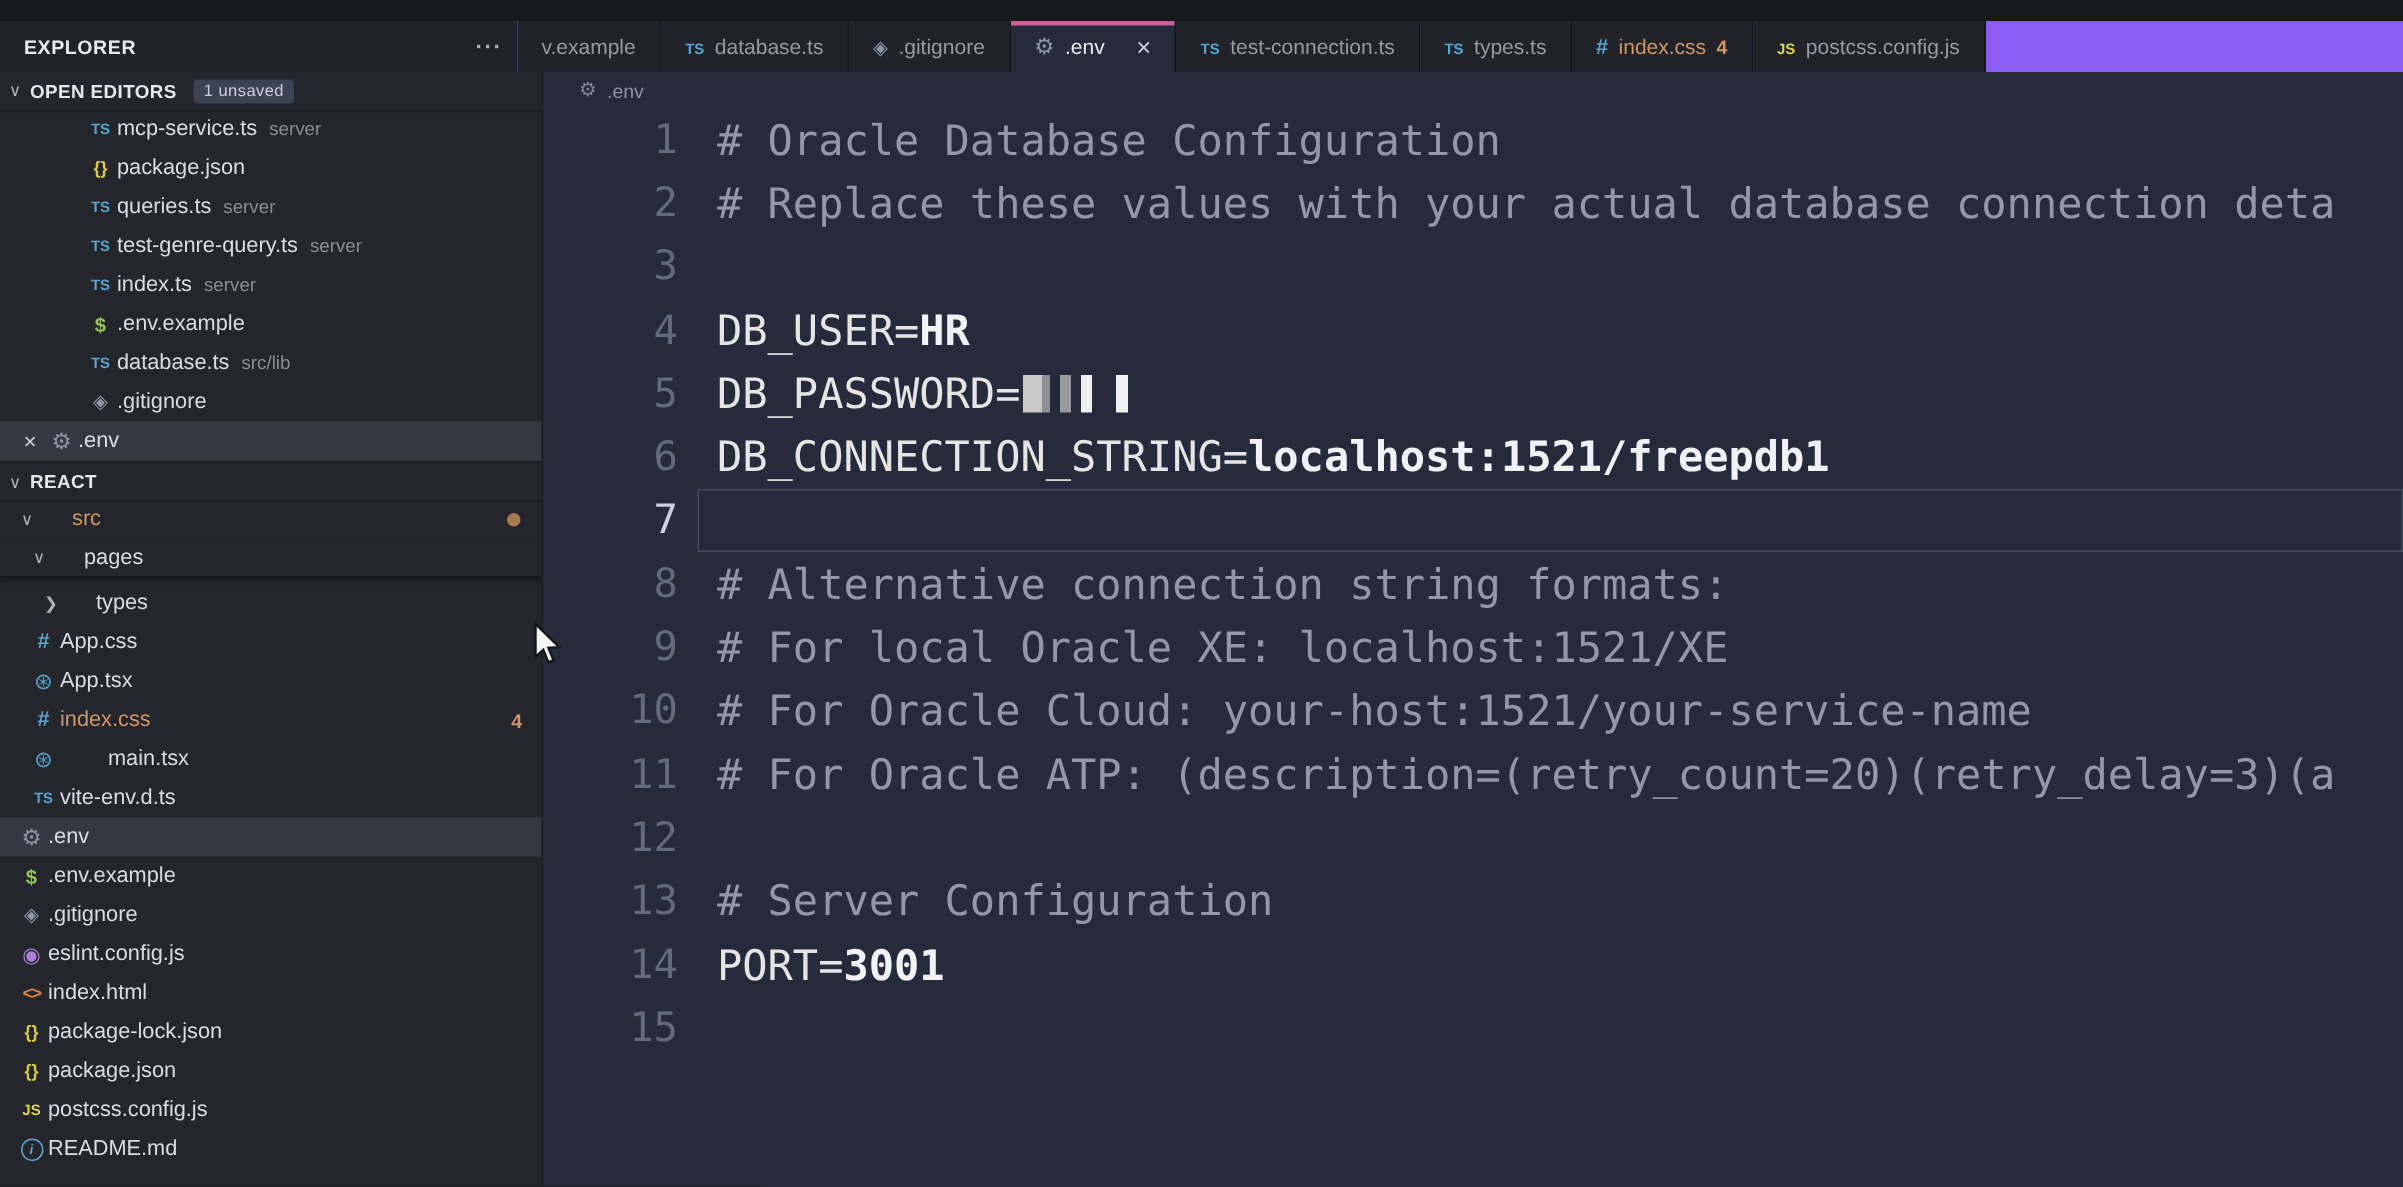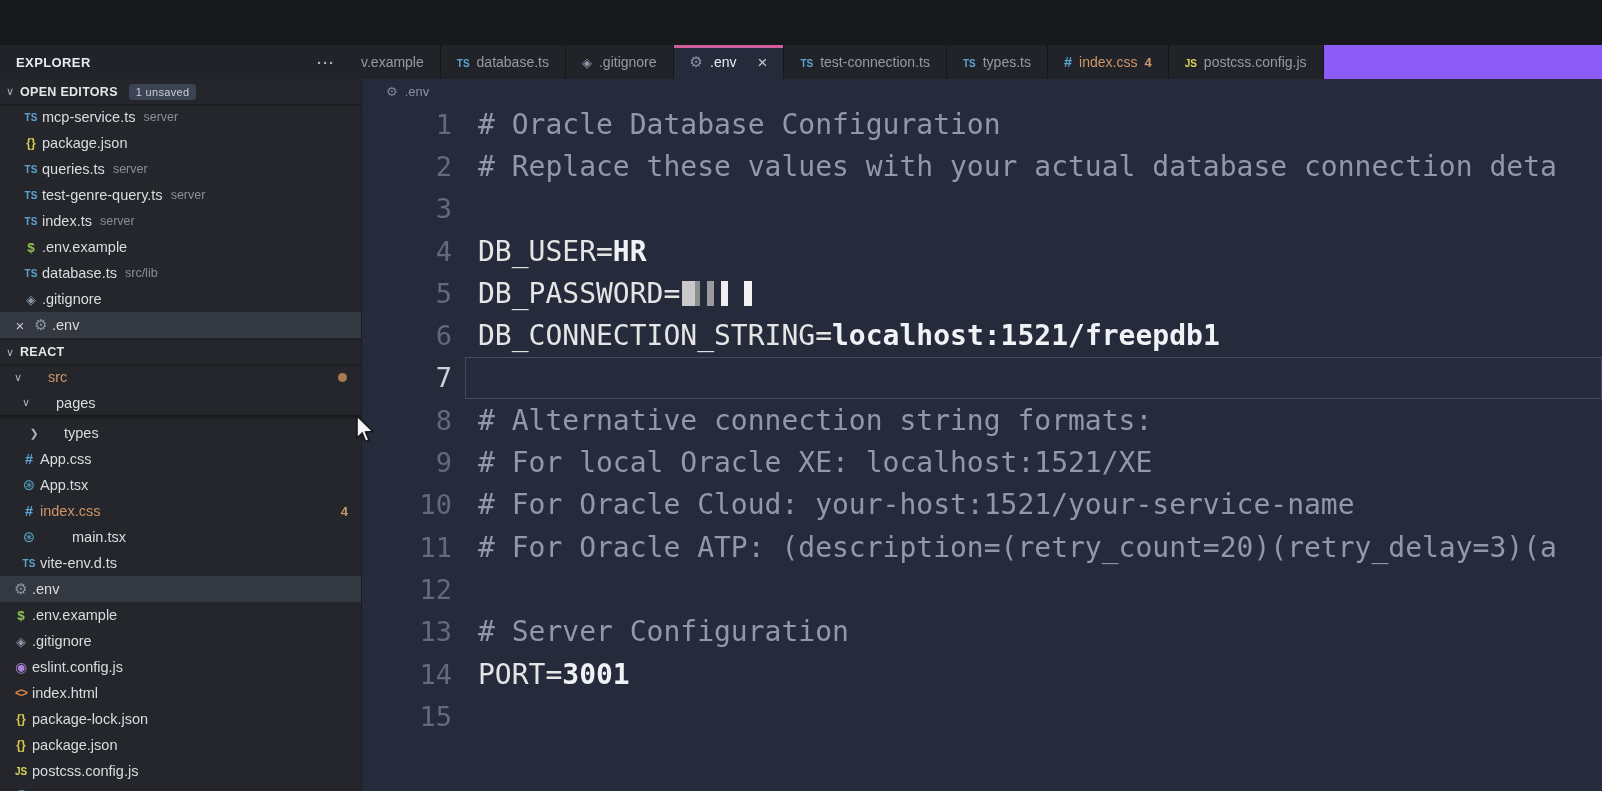--- a/index.html
+++ b/index.html
@@ -4,21 +4,21 @@
 <style>
   * { margin:0; padding:0; box-sizing:border-box; }
   html,body { width:1602px; height:791px; overflow:hidden; background:#17191d;
     font-family:"Liberation Sans","DejaVu Sans",sans-serif; }
   #app { position:relative; width:1602px; height:791px; }
 
   
   .top-strip { height:14px; background:#17191d; }
 
   
-  .title-row { display:flex; height:34px;margin-top:31px; }
+  .title-row { display:flex; height:34px; }
   .panel-title-bar { width:345px; background:#202329; display:flex; align-items:center;
     padding:0 10px 0 16px; flex:none; }
   .panel-title { color:#e9eaee; font-size:13px; font-weight:700; letter-spacing:.4px; }
   .more-actions { margin-left:auto; color:#aab0ba; font-size:15px; font-weight:700;
     letter-spacing:1px; cursor:pointer; }
   .tabstrip { flex:1; background:#8b5cf6; display:flex; overflow:hidden; }
   .tab { display:flex; align-items:center; gap:7px; padding:0 16px; background:#212329;
     border-right:1px solid #15161a; color:#969aa4; font-size:14px; cursor:pointer;
     position:relative; white-space:nowrap; }
   .tab.active { background:#262b3b; color:#e9eaee; }
@@ -39,21 +39,21 @@
     box-shadow:0 1px 2px rgba(0,0,0,.35); position:relative; cursor:pointer; }
   .section-header .chev { width:14px; font-size:11px; color:#aeb2bb; font-weight:400; }
   .unsaved-badge { margin-left:11px; background:#3c4354; color:#ccd0da; font-size:11px;
     font-weight:400; padding:2px 7px; border-radius:3px; }
   .row { height:26px; display:flex; align-items:center; cursor:pointer; font-weight:500; }
   .row .icon { width:22px; flex:none; display:flex; align-items:center; justify-content:center; }
   .row .name { white-space:nowrap; }
   .row .desc { color:#8a8e98; font-size:12.5px; margin-left:8px; font-weight:400; }
   .row.selected { background:#343841; }
   .row .row-close { width:20px; margin-left:5px; color:#c9cdd6; font-size:15px; text-align:center; flex:none; }
-  .oe-row { padding-left:20px; }
+  .oe-row { padding-left:56px; }
   .oe-row.selected { padding-left:5px; }
   .row .chev { width:16px; font-size:11px; color:#aeb2bb; text-align:center; flex:none; }
   .row.accent-orange .name { color:#cd9669; }
   .row .spacer { flex:1; }
   .mod-dot { width:9px; height:9px; border-radius:50%; background:#a97a50; margin-right:14px; flex:none; }
   .num-badge { color:#cd9669; font-size:13px; font-weight:600; margin-right:13px; flex:none; }
   .react-header { margin-top:1px; border-top:1px solid #1b1d22; }
   .row.sticky-last { border-bottom:1px solid #17181c; box-shadow:0 2px 3px rgba(0,0,0,.3); margin-bottom:4px; }
 
   

